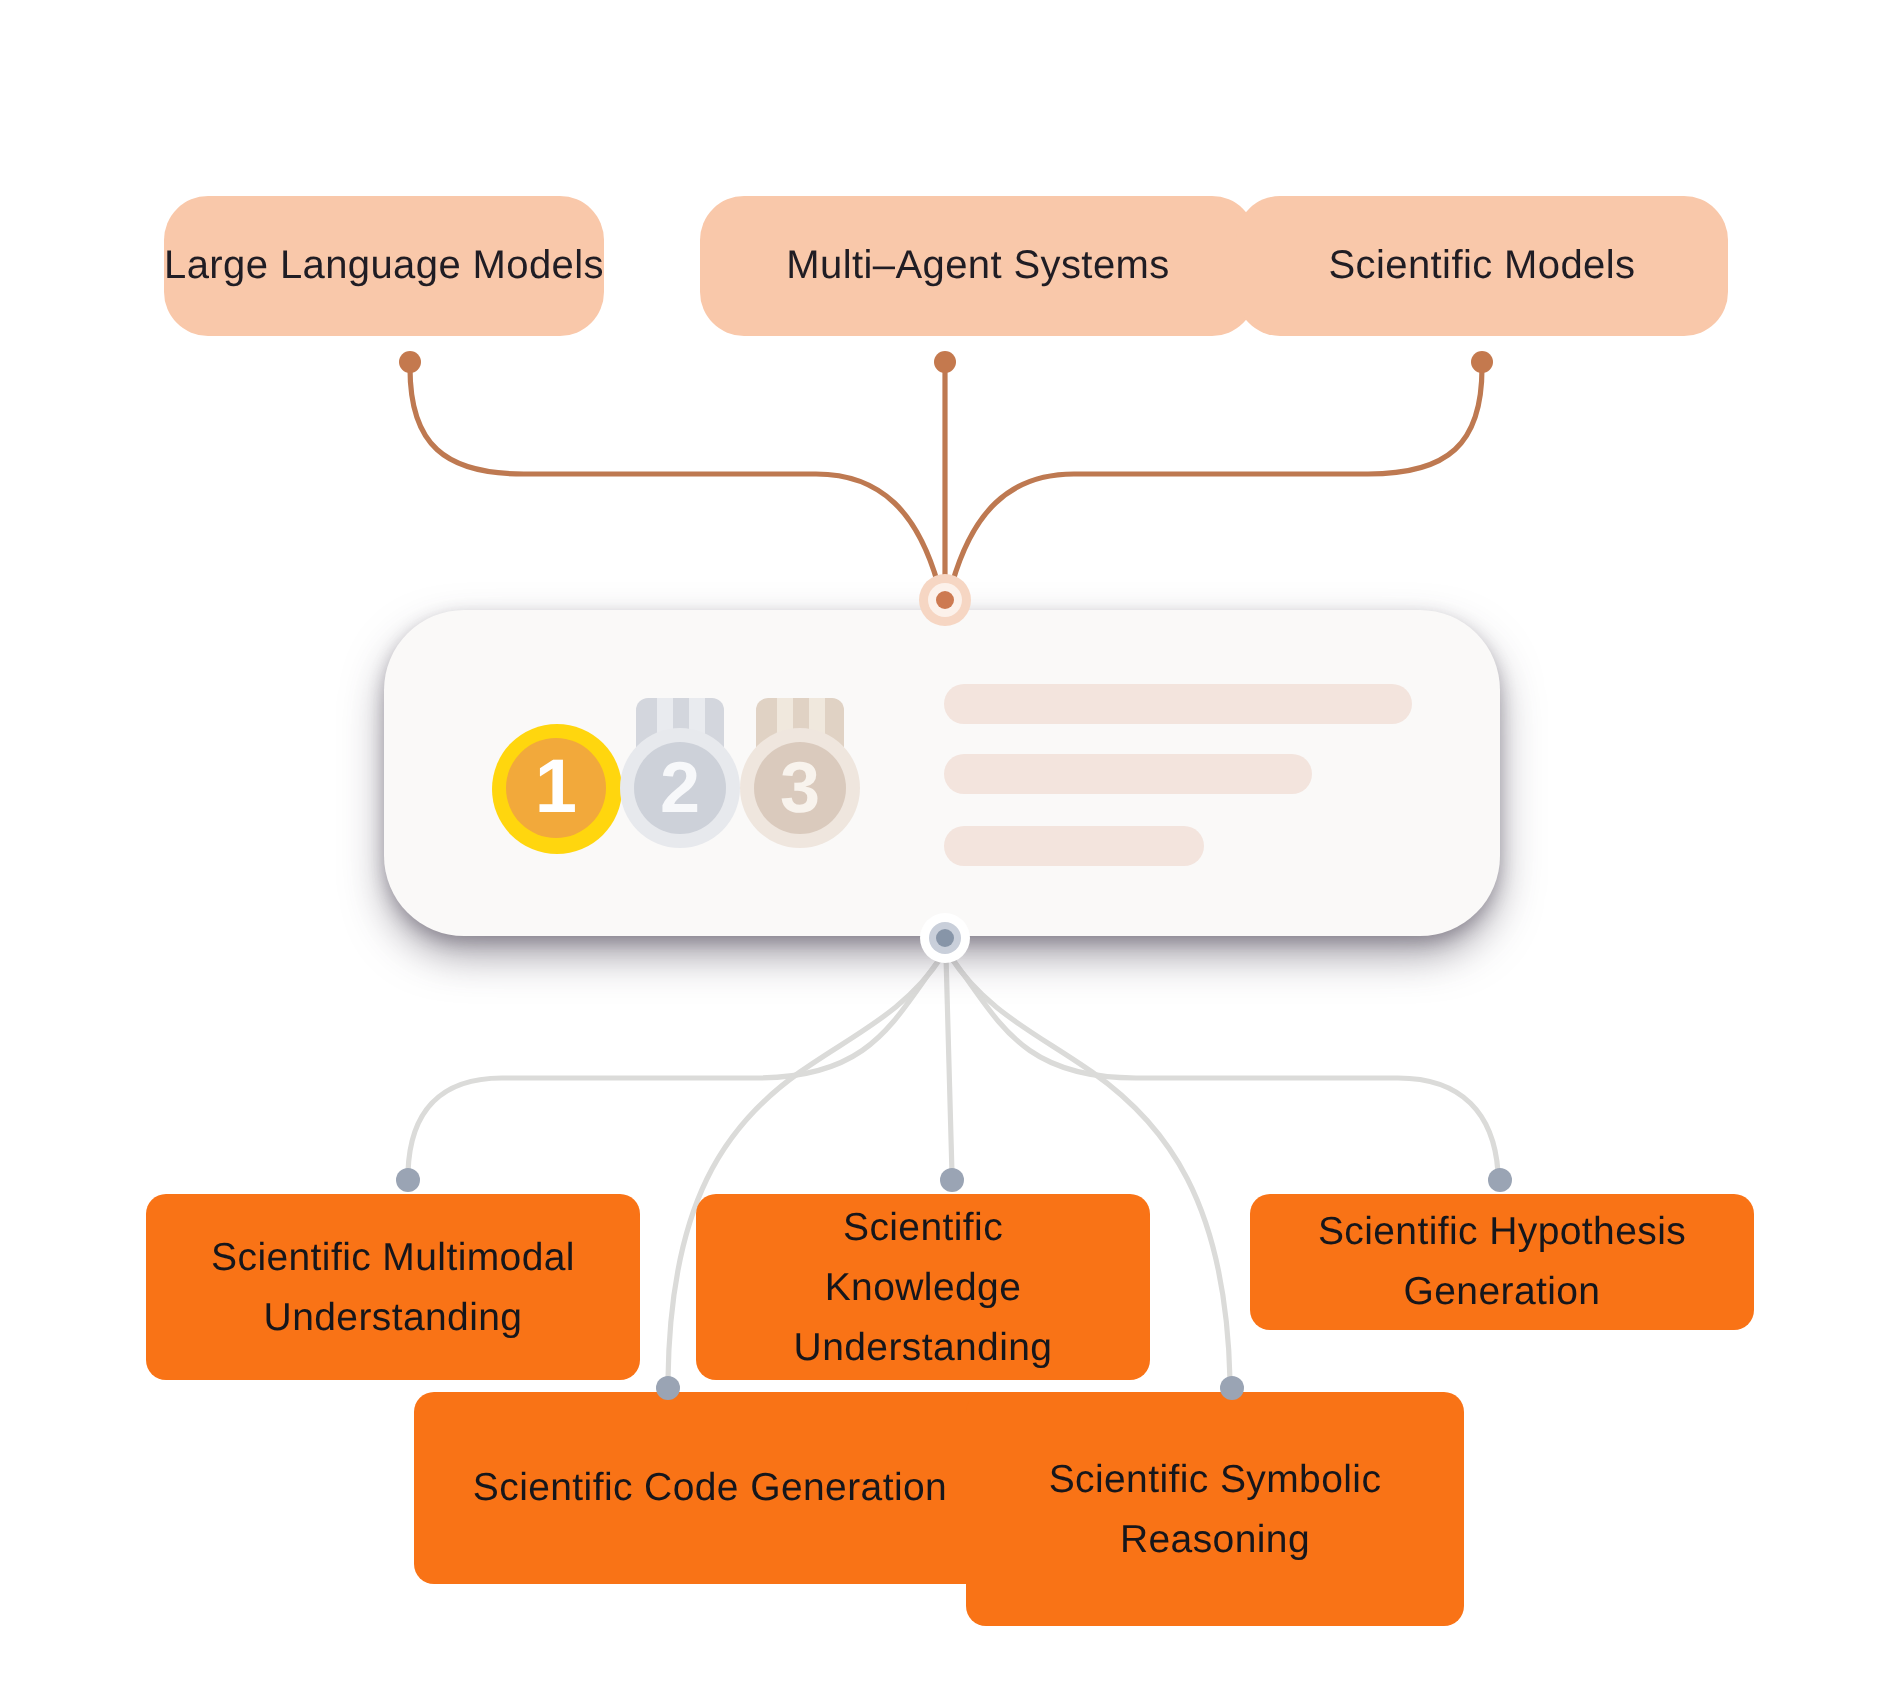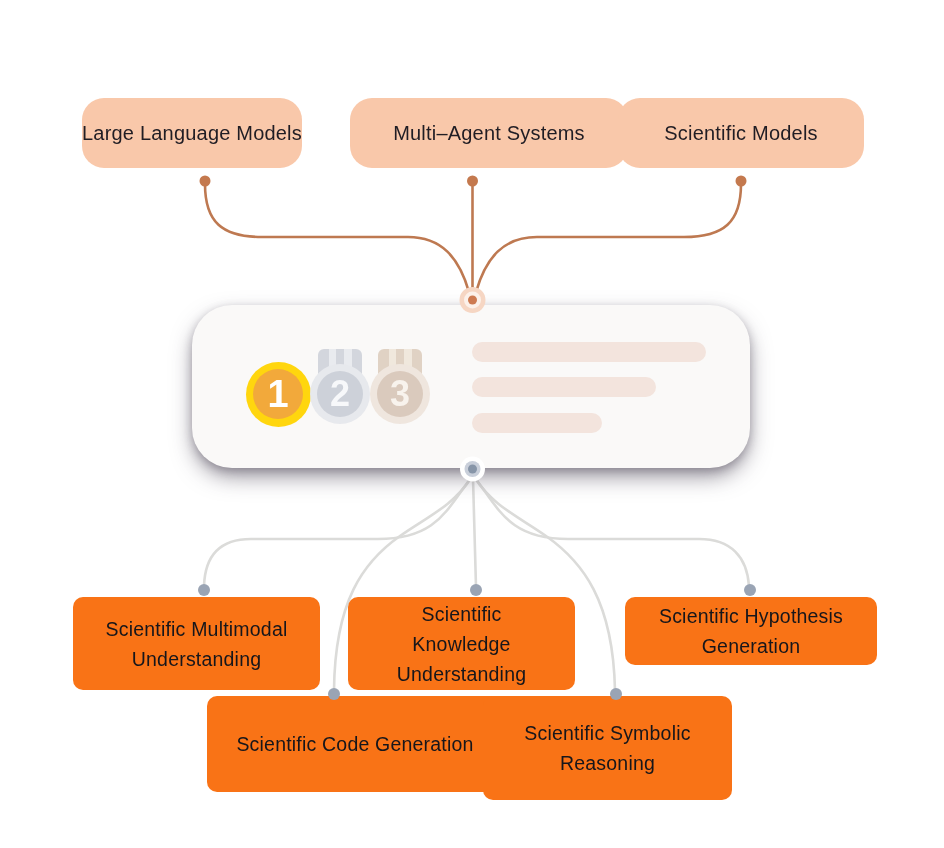--- a/index.html
+++ b/index.html
@@ -65,21 +65,21 @@
   .bot-box{
     position:absolute;background:#f97316;border-radius:10px;
     display:flex;align-items:center;justify-content:center;text-align:center;
     font-size:19.5px;font-weight:500;line-height:30px;letter-spacing:.2px;color:#16161b;
     z-index:2;padding:0 28px;box-sizing:border-box;
   }
   .bot-box.b1{left:73px;top:597px;width:247px;height:93px;}
   .bot-box.b2{left:348px;top:597px;width:227px;height:93px;}
   .bot-box.b3{left:625px;top:597px;width:252px;height:68px;}
   .bot-box.b4{left:207px;top:696px;width:296px;height:96px;}
-  .bot-box.b5{left:483px;top:696px;width:249px;height:104px;}
+  .bot-box.b5{left:483px;top:696px;width:249px;height:117px;}
 </style>
 </head>
 <body>
 
 <div class="canvas">
 
   <svg class="layer lines-layer" width="944" height="848" viewBox="0 0 944 848">
     <g fill="none" stroke="#be7951" stroke-width="2.6" stroke-linecap="round">
       <path d="M 205 184 C 205 222 222 237 262 237 L 408 237 C 441 237 459 257 469 292"></path>
       <path d="M 472.5 184 L 472.5 292"></path>

